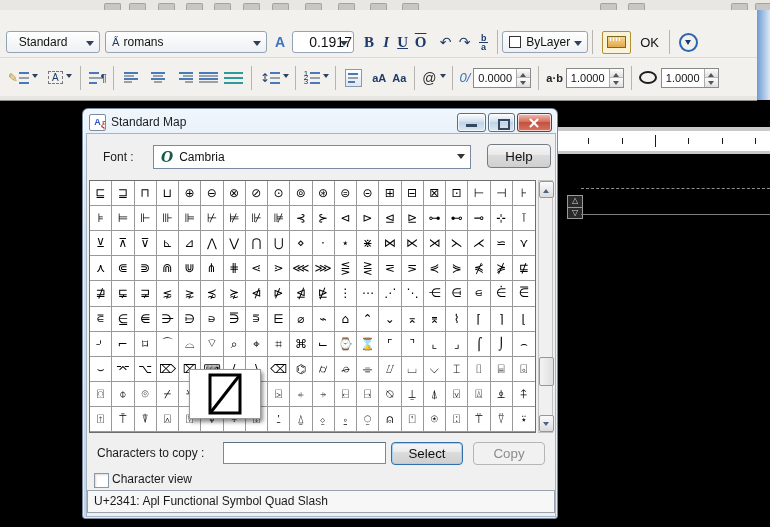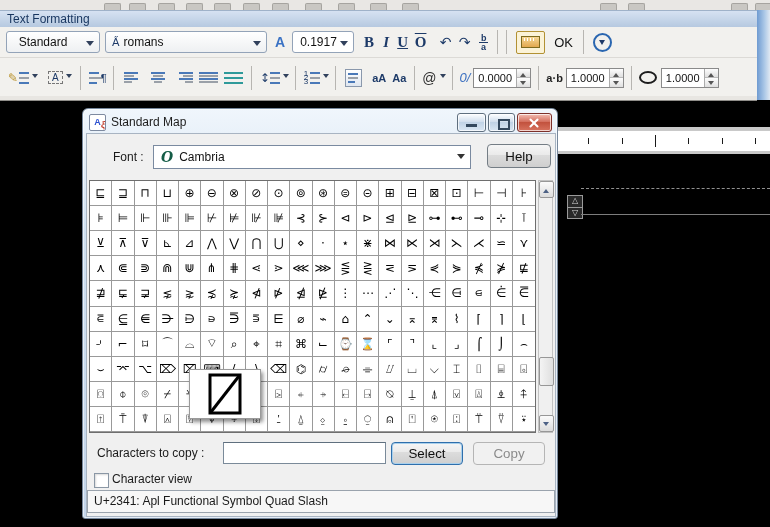--- a/index.html
+++ b/index.html
@@ -136,48 +136,52 @@
     <i style="left:370px"></i>
     <i style="left:402px"></i>
     <i style="left:600px"></i>
     <i style="left:628px"></i>
     <i style="left:731px"></i>
     <i style="left:755px"></i>
   </div>
 
   <div class="abs tf"></div>
   <div class="abs tf-edge"></div>
-  <div class="abs tf-cap">Text Formatting</div>
 
   <div class="abs tf-row tf-row1">
     <div class="combo" style="width:94px;margin-left:6px;justify-content:center">
       <span style="margin-right:20px">Standard</span>
       <i class="arr"></i>
     </div>
     <div class="combo" style="width:162px;margin-left:5px">
       <span class="iconfont" style="font-size:11px;margin:0 4px 0 6px">A̋</span>
       <span>romans</span>
       <i class="arr"></i>
     </div>
     <span style="margin-left:8px;color:#3a72c4;font-weight:bold;font-size:14px">A</span>
     <div class="combo" style="width:62px;margin-left:7px;background:#fff">
-      <span style="margin-left:7px;font-size:12px">0.1917</span>
+      <span style="margin-left:16px;font-size:14px">0.1917</span>
       <i class="arr"></i>
     </div>
     <span class="btn-letter" style="width:18px;margin-left:6px">B</span>
     <span class="btn-letter" style="width:16px;font-style:italic">I</span>
     <span class="btn-letter" style="width:17px;text-decoration:underline">U</span>
     <span class="btn-letter" style="width:19px;text-decoration:overline">O</span>
     <span class="iconfont" style="width:19px;margin-left:6px;font-size:14px;text-align:center">↶</span>
     <span class="iconfont" style="width:19px;font-size:14px;text-align:center">↷</span>
     <span style="width:19px;text-align:center;line-height:8px">
       <b style="display:block;font-size:9px;color:#1d3a68;border-bottom:1px solid #1d3a68;width:9px;margin:0 auto">b</b>
       <b style="display:block;font-size:9px;color:#1d3a68">a</b>
     </span>
     <i class="sep"></i>
+    <div class="combo" style="width:86px">
+      <i style="width:10px;height:10px;border:1px solid #333;background:#fff;margin:0 5px 0 6px"></i>
+      <span>ByLayer</span>
+      <i class="arr"></i>
+    </div>
     <i class="sep"></i>
     <div class="rulerbtn" style="margin-left:5px">
       <i class="rg"></i>
     </div>
     <span style="margin-left:9px;font-size:13px">OK</span>
     <i class="sep" style="margin-left:10px"></i>
     <span class="circle-opt" style="margin-left:5px">
         <b></b>
       </span>
   </div>
@@ -325,21 +329,21 @@
       <span class="cap" style="width:27px">
           <i class="maxbox"></i>
         </span>
       <span class="cap close">
           <i class="x1"></i>
           <i class="x2"></i>
         </span>
     </div>
 
     <div class="dlg-client">
-      <span class="lbl" style="position:absolute;left:26px;top:16px">Font :</span>
+      <span class="lbl" style="position:absolute;left:16px;top:16px">Font :</span>
       <div class="font-combo">
         <span class="ot">O</span>
         <span>Cambria</span>
         <i class="arr"></i>
       </div>
       <button class="w7btn" style="position:absolute;left:400px;top:10px;width:64px;height:24px">Help</button>
 
       <div class="grid">
           <span class="cell">⊑</span>
           <span class="cell">⊒</span>

